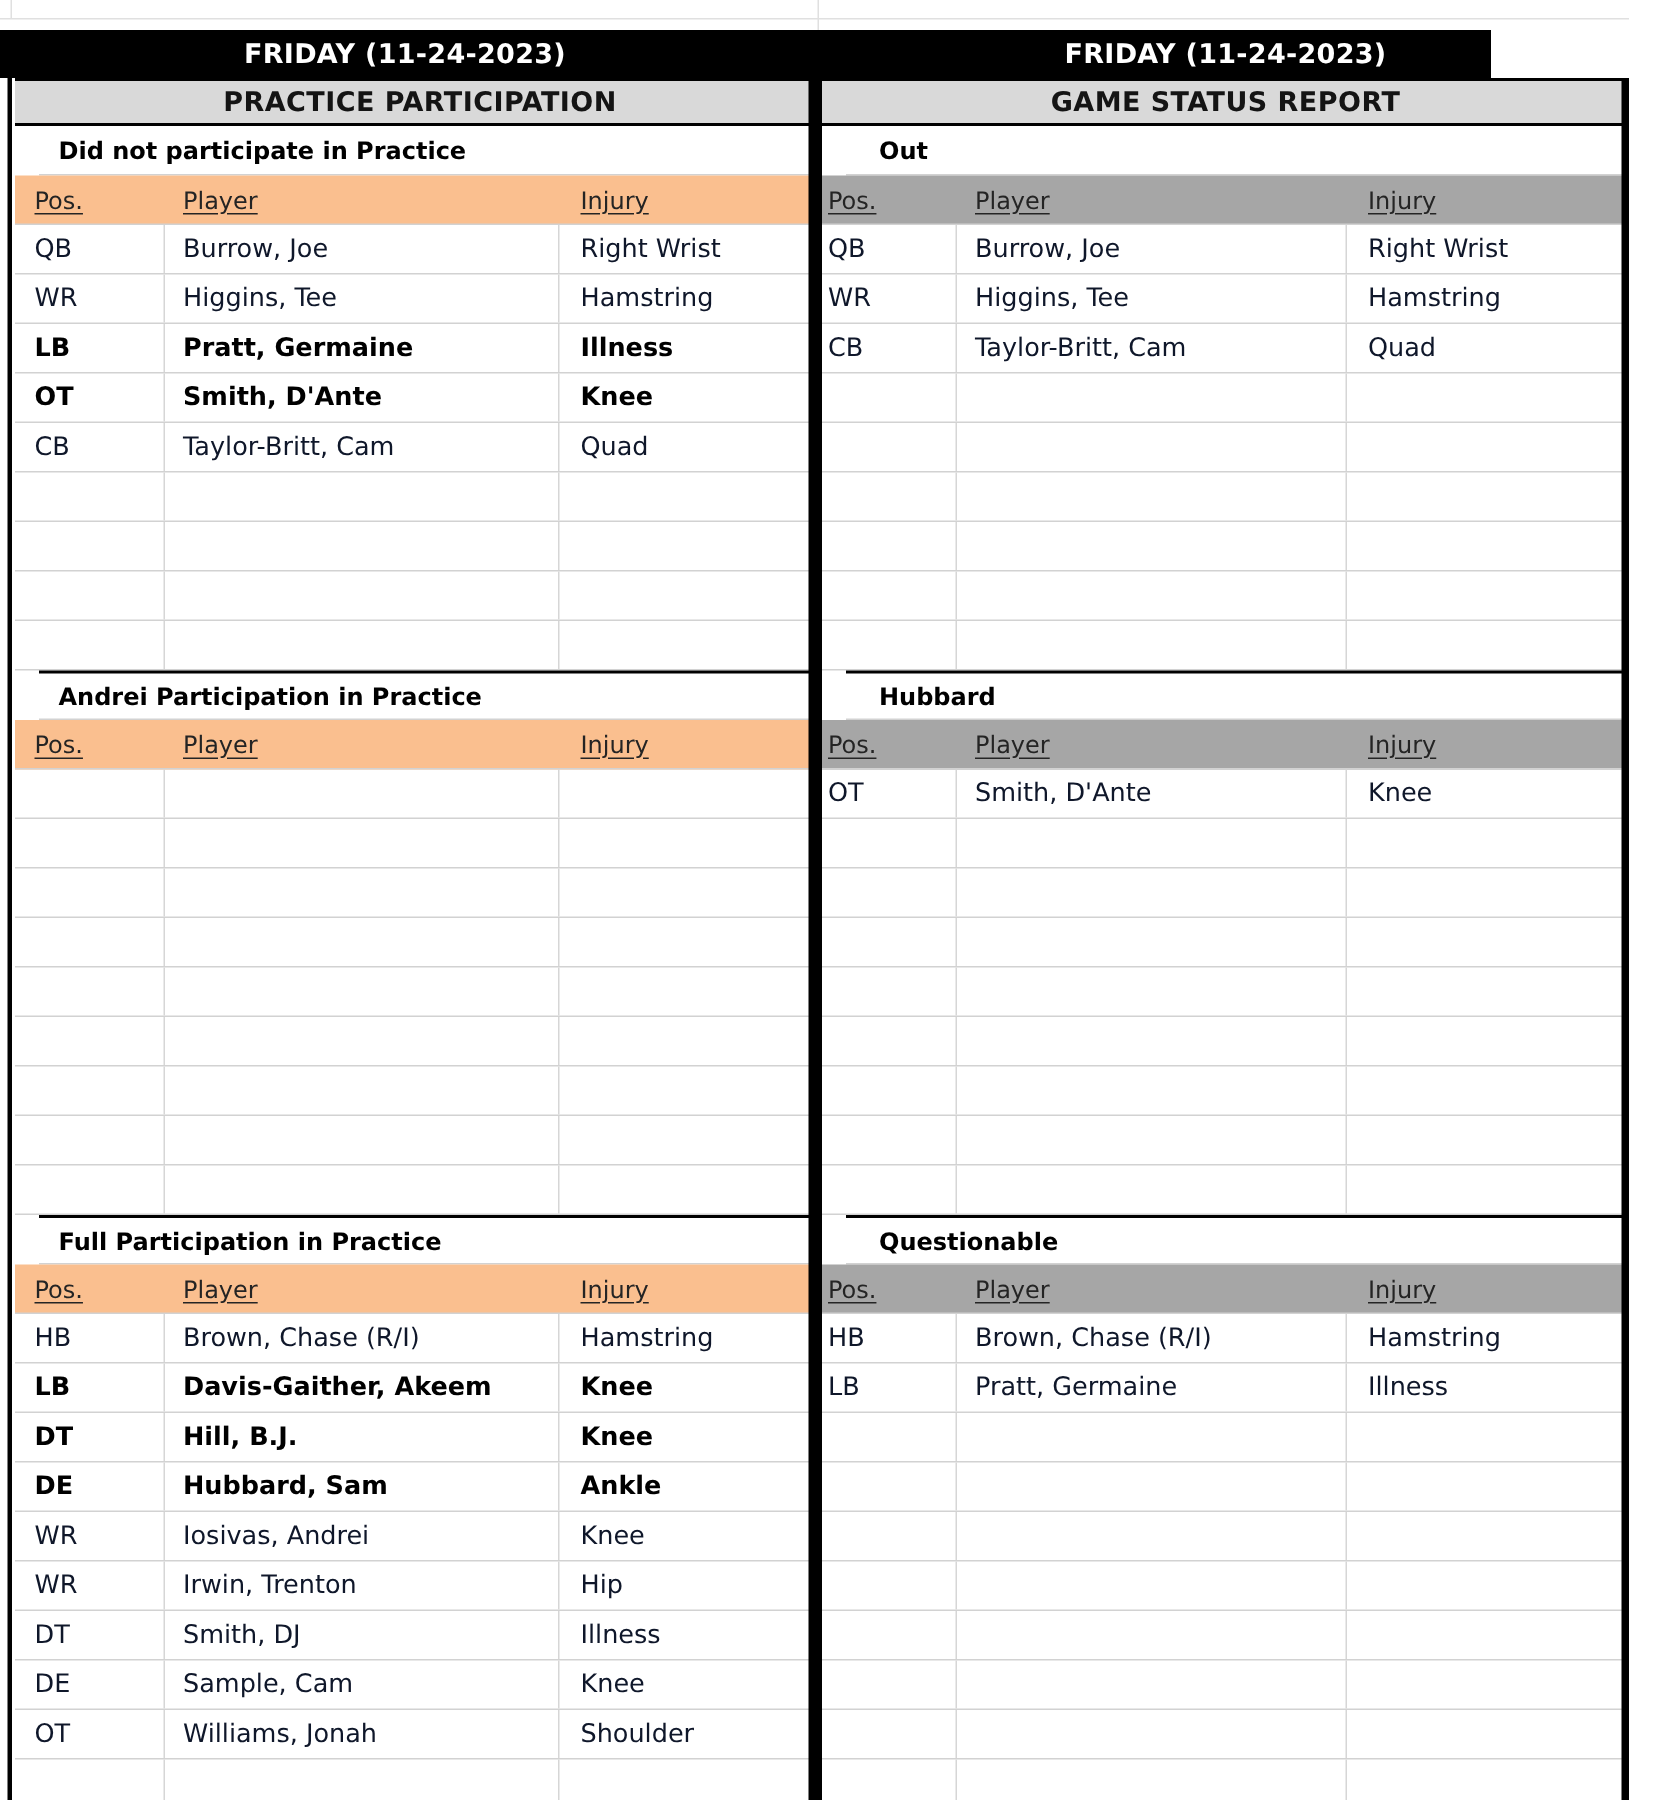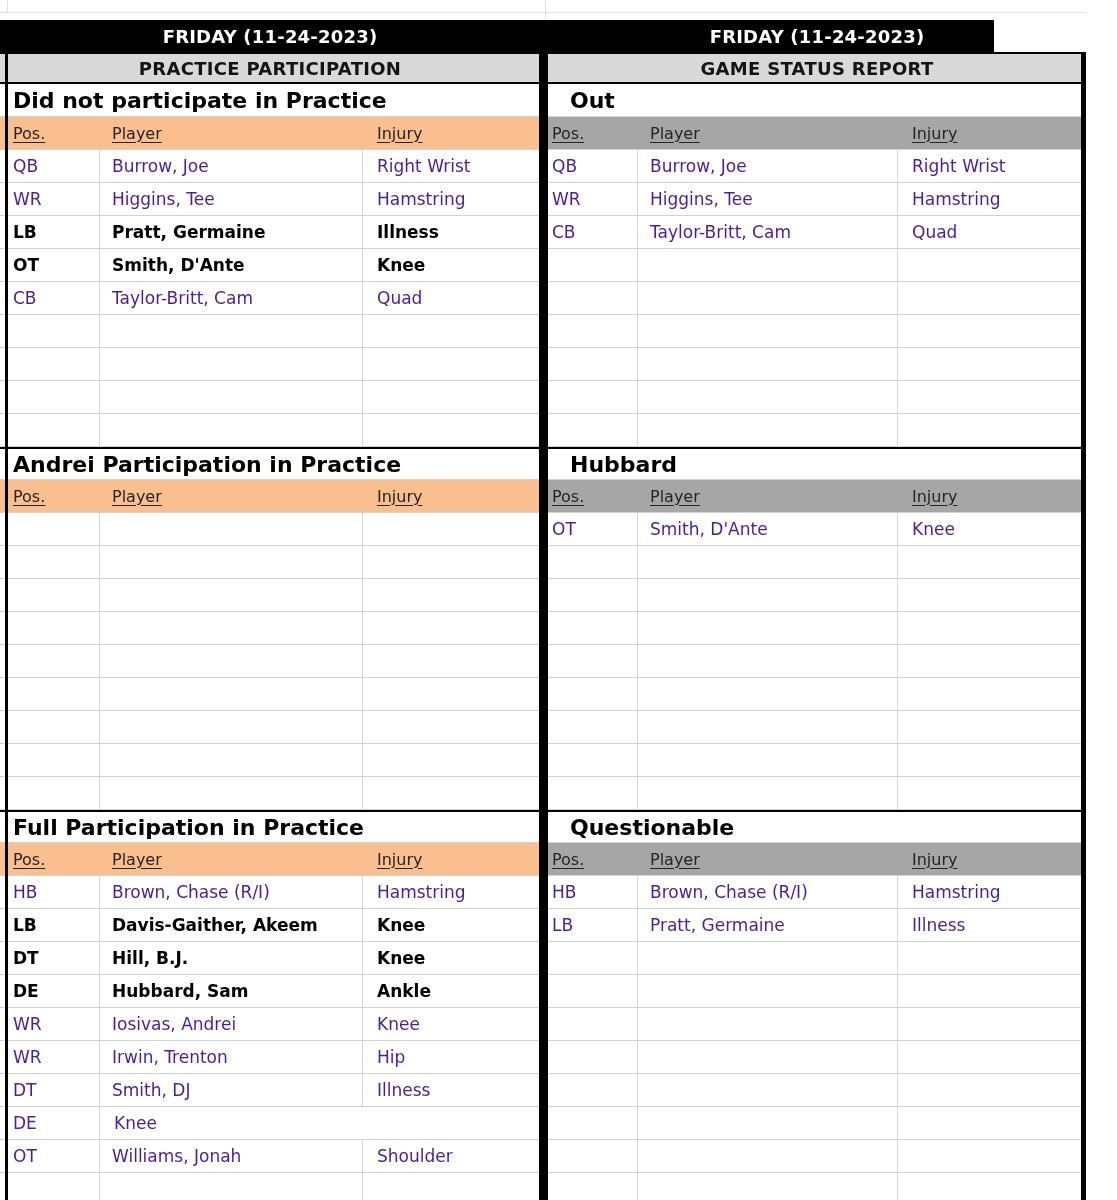--- a/index.html
+++ b/index.html
@@ -12,45 +12,45 @@
   .top-vstub{position:absolute;left:545px;top:0;width:1px;height:20px;background:#e0e0e0;}
   .top-vstub2{position:absolute;left:7px;top:0;width:1px;height:12px;background:#e0e0e0;}
 
   .datebar{position:absolute;left:0;top:20px;width:994px;height:32px;background:#000000;}
   .datebar-text{position:absolute;top:0;height:32px;display:flex;align-items:center;justify-content:center;
     color:#ffffff;font-weight:bold;font-size:18px;letter-spacing:.2px;}
   .datebar-text.lft{left:0;width:540px;}
   .datebar-text.rgt{left:548px;width:538px;}
 
   .panel{position:absolute;top:52px;height:1148px;overflow:hidden;background:#ffffff;}
-  .panel.lft{left:0;width:540px;}
+  .panel.lft{left:10px;width:540px;}
   .panel.rgt{left:548px;width:538px;}
 
   .titlebar{height:32px;box-sizing:border-box;border-top:2px solid #000;border-bottom:2px solid #000;
     background:#D9D9D9;display:flex;align-items:center;justify-content:center;
     font-weight:bold;font-size:18px;color:#141414;letter-spacing:.3px;}
 
   .row{height:33px;box-sizing:border-box;border-bottom:1px solid #d2d2d2;display:grid;align-items:stretch;}
   .panel.lft .row{grid-template-columns:100px 263px 1fr;}
   .panel.rgt .row{grid-template-columns:90px 260px 1fr;}
 
-  .heading-row{display:flex;align-items:center;font-weight:bold;font-size:22px;color:#000;}
+  .heading-row{display:flex;align-items:center;font-weight:bold;font-size:16px;color:#000;margin-left:16px;}
   .panel.lft .heading-row{padding-left:13px;}
   .panel.rgt .heading-row{padding-left:22px;}
   .heading-row.bordered{border-top:2px solid #000;}
 
   .cell{height:100%;display:flex;align-items:center;box-sizing:border-box;overflow:hidden;white-space:nowrap;}
   .panel.lft .cell.pos{padding-left:13px;}
   .panel.rgt .cell.pos{padding-left:4px;}
   .cell.player{padding-left:12px;}
   .cell.injury{padding-left:14px;}
 
   .header-row .cell{font-size:16px;color:#242424;text-decoration:underline;text-underline-offset:3px;}
 
-  .body-row{font-size:17px;color:#4c1d95;}
+  .body-row{font-size:17px;color:#0f172a;}
   .body-row .cell.pos,.body-row .cell.player{border-right:1px solid #d6d6d6;}
   .body-row.bold{font-weight:bold;color:#000;}
 
   .vborder{position:absolute;top:52px;height:1148px;background:#000;z-index:5;}
   .vborder.leftb{left:5px;width:3px;}
   .vborder.divider{left:539px;width:9px;}
   .vborder.rightb{left:1081px;width:5px;}
 </style>
 </head>
 <body>
@@ -204,20 +204,21 @@
       <div class="cell player">Irwin, Trenton</div>
       <div class="cell injury">Hip</div>
     </div>
     <div class="row body-row">
       <div class="cell pos">DT</div>
       <div class="cell player">Smith, DJ</div>
       <div class="cell injury">Illness</div>
     </div>
     <div class="row body-row">
       <div class="cell pos">DE</div>
+      <div class="cell player">Sample, Cam</div>
       <div class="cell injury">Knee</div>
     </div>
     <div class="row body-row">
       <div class="cell pos">OT</div>
       <div class="cell player">Williams, Jonah</div>
       <div class="cell injury">Shoulder</div>
     </div>
     <div class="row body-row empty">
       <div class="cell pos"></div>
       <div class="cell player"></div>

